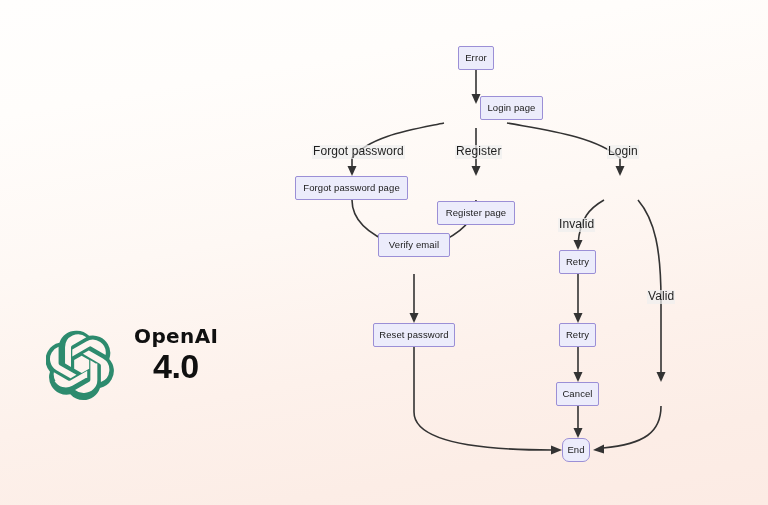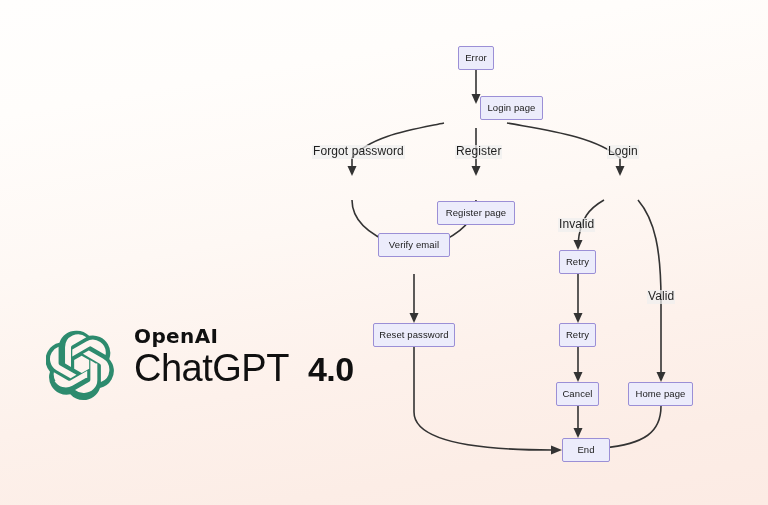--- a/index.html
+++ b/index.html
@@ -181,20 +181,23 @@
   </svg>
 
   <div class="node" style="left:458px;top:46px;width:36px;height:24px;">
     <span>Error</span>
   </div>
 
   <div class="node" style="left:444px;top:96px;width:63px;height:24px;margin-left:36px;">
     <span>Login page</span>
   </div>
 
+  <div class="node" style="left:295px;top:176px;width:113px;height:24px;">
+    <span>Forgot password page</span>
+  </div>
 
   <div class="node" style="left:437px;top:176px;width:78px;height:24px;margin-top:25px;">
     <span>Register page</span>
   </div>
 
 
   <div class="node" style="left:378px;top:233px;width:72px;height:24px;">
     <span>Verify email</span>
   </div>
 
@@ -207,44 +210,40 @@
   </div>
 
   <div class="node" style="left:559px;top:323px;width:37px;height:24px;">
     <span>Retry</span>
   </div>
 
   <div class="node" style="left:556px;top:382px;width:43px;height:24px;">
     <span>Cancel</span>
   </div>
 
-  <div class="node" style="left:628px;top:382px;width:65px;height:24px;">
-    <span>Home page</span>
-  </div>
-
-  <div class="node" style="left:562px;top:438px;width:48px;height:24px;">
+
+  <div class="node" style="left:562px;top:438px;width:28px;height:24px;border-radius:7px;">
     <span>End</span>
   </div>
 
   <div class="edge-label" style="left:312px;top:145px;">Forgot password</div>
 
   <div class="edge-label" style="left:455px;top:145px;">Register</div>
 
   <div class="edge-label" style="left:607px;top:145px;">Login</div>
 
   <div class="edge-label" style="left:558px;top:218px;">Invalid</div>
 
   <div class="edge-label" style="left:647px;top:290px;">Valid</div>
 
   <div id="brand">
     <svg id="brand-mark" viewBox="0 0 40 40">
       <path d="M33.37 17.07a9.1 9.1 0 0 0-.78-7.47 9.2 9.2 0 0 0-9.9-4.41A9.1 9.1 0 0 0 15.82 2.5a9.2 9.2 0 0 0-8.77 6.36 9.1 9.1 0 0 0-6.08 4.41 9.2 9.2 0 0 0 1.13 10.79 9.1 9.1 0 0 0 .78 7.47 9.2 9.2 0 0 0 9.9 4.41 9.1 9.1 0 0 0 6.87 3.06 9.2 9.2 0 0 0 8.77-6.37 9.1 9.1 0 0 0 6.08-4.41 9.2 9.2 0 0 0-1.13-10.75zM19.65 35.2a6.8 6.8 0 0 1-4.37-1.58l.21-.12 7.26-4.19a1.18 1.18 0 0 0 .6-1.03v-10.24l3.07 1.78a.11.11 0 0 1 .6.08v8.48a6.84 6.84 0 0 1-6.83 6.82zM4.97 28.93a6.8 6.8 0 0 1-.82-4.58l.21.13 7.27 4.19a1.18 1.18 0 0 0 1.19 0l8.87-5.12v3.55a.12.12 0 0 1-.5.1l-7.35 4.24a6.84 6.84 0 0 1-9.32-2.5zM3.06 13.96a6.8 6.8 0 0 1 3.56-2.99v8.63a1.14 1.14 0 0 0 .59 1.02l8.83 5.1-3.07 1.77a.11.11 0 0 1-.11 0l-7.34-4.24a6.84 6.84 0 0 1-2.5-9.33zm25.22 5.87-8.86-5.16 3.07-1.77a.11.11 0 0 1 .11 0l7.34 4.24a6.83 6.83 0 0 1-1.05 12.31v-8.63a1.16 1.16 0 0 0-.61-0.99zm3.06-4.6-.21-.13-7.25-4.23a1.18 1.18 0 0 0-1.19 0l-8.86 5.12v-3.55a.12.12 0 0 1 .04-.1l7.35-4.23a6.83 6.83 0 0 1 10.13 7.08zM13.15 21.52l-3.07-1.77a.12.12 0 0 1-.06-.09v-8.47a6.83 6.83 0 0 1 11.2-5.24l-.21.12-7.26 4.19a1.18 1.18 0 0 0-.6 1.03zm1.67-3.59 3.95-2.28 3.96 2.28v4.56l-3.94 2.28-3.96-2.28z" fill="#2D8B6E"></path>
     </svg>
     <div id="brand-text">
       <div id="brand-openai">OpenAI</div>
       <div id="brand-product">
-        <span id="brand-chatgpt">ChatGPT</span>
         <span id="brand-version">4.0</span>
       </div>
     </div>
   </div>
 
 </div>
 
 </body></html>

